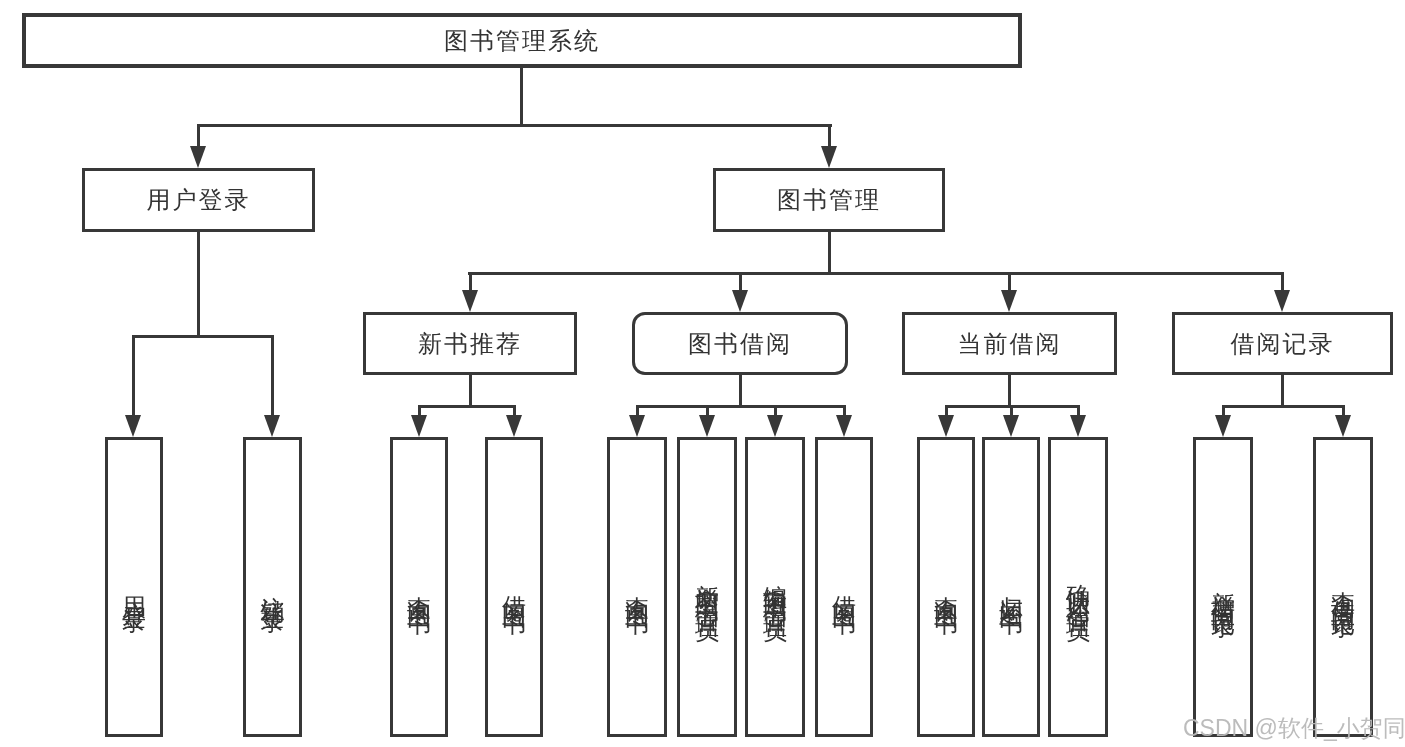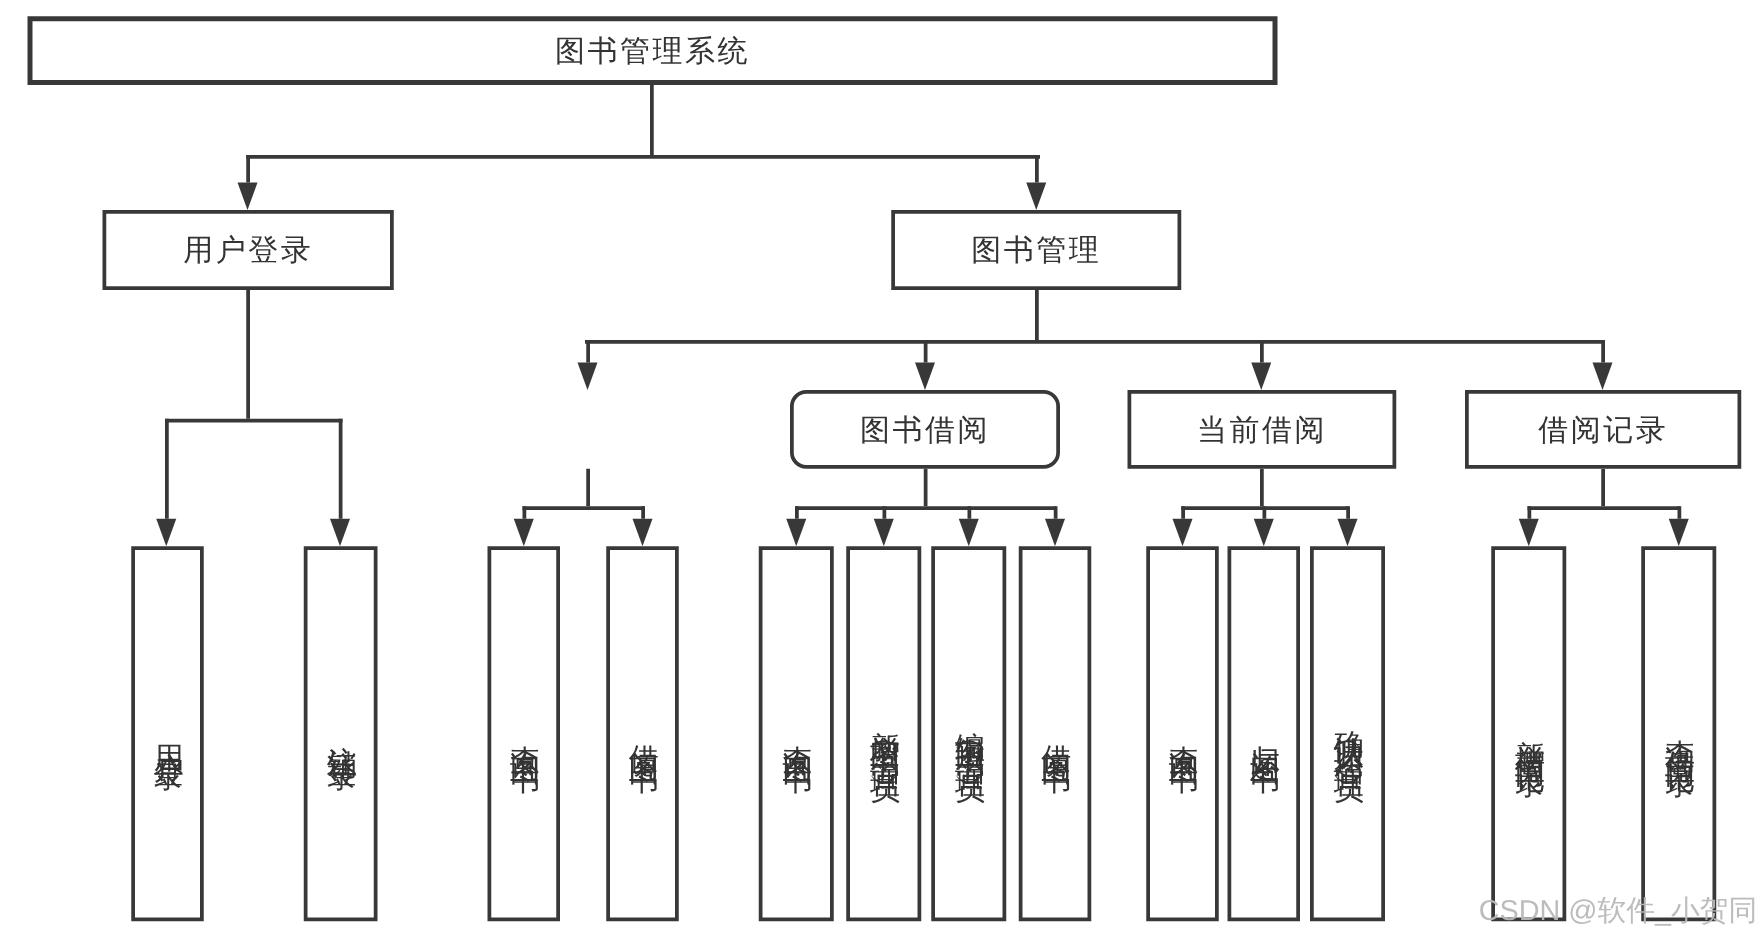--- a/index.html
+++ b/index.html
@@ -81,20 +81,23 @@
     <span>图书管理系统</span>
   </div>
 
   <div class="node hnode" style="left:82px;top:168px;width:233px;height:64px;">
     <span>用户登录</span>
   </div>
   <div class="node hnode" style="left:713px;top:168px;width:232px;height:64px;">
     <span>图书管理</span>
   </div>
 
+  <div class="node hnode" style="left:363px;top:312px;width:214px;height:63px;">
+    <span>新书推荐</span>
+  </div>
   <div class="node hnode" style="left:632px;top:312px;width:216px;height:63px;border-radius:13px;">
     <span>图书借阅</span>
   </div>
   <div class="node hnode" style="left:902px;top:312px;width:215px;height:63px;">
     <span>当前借阅</span>
   </div>
   <div class="node hnode" style="left:1172px;top:312px;width:221px;height:63px;">
     <span>借阅记录</span>
   </div>
 

